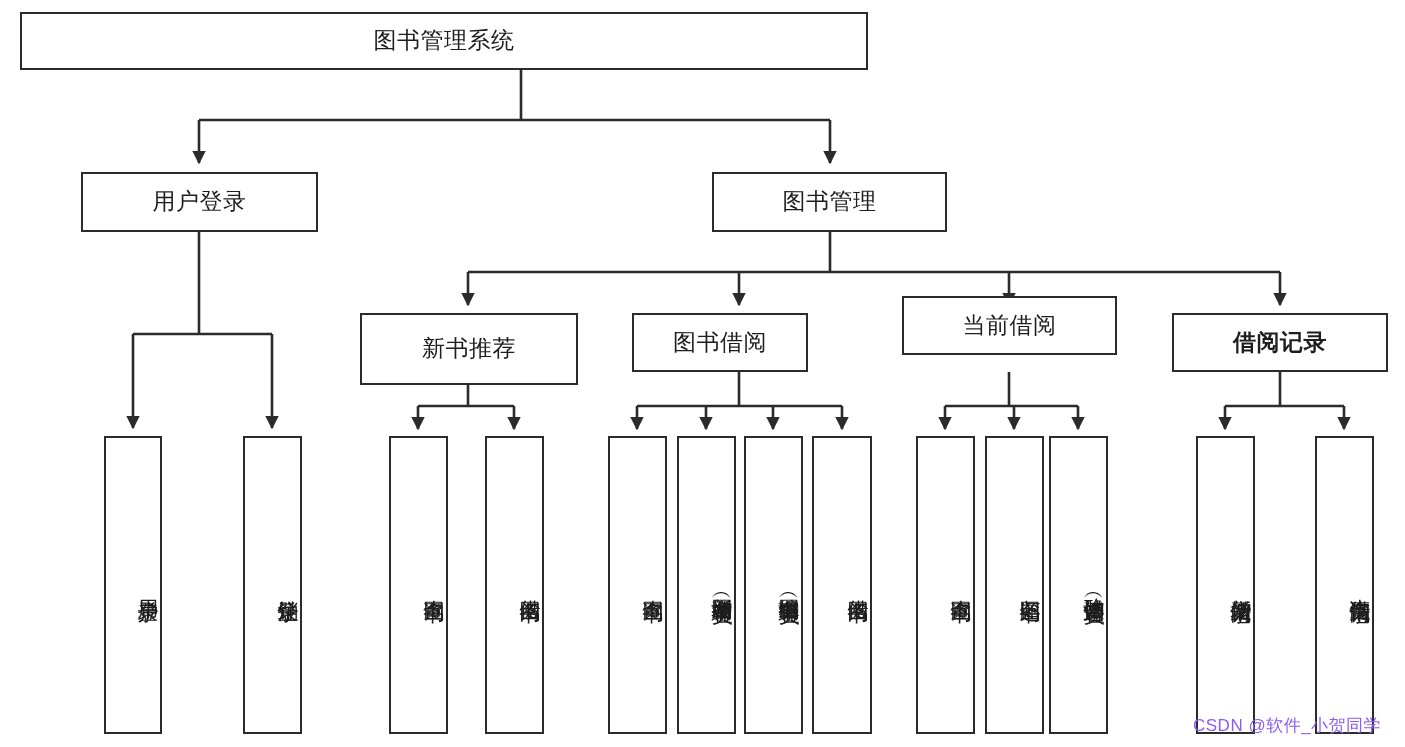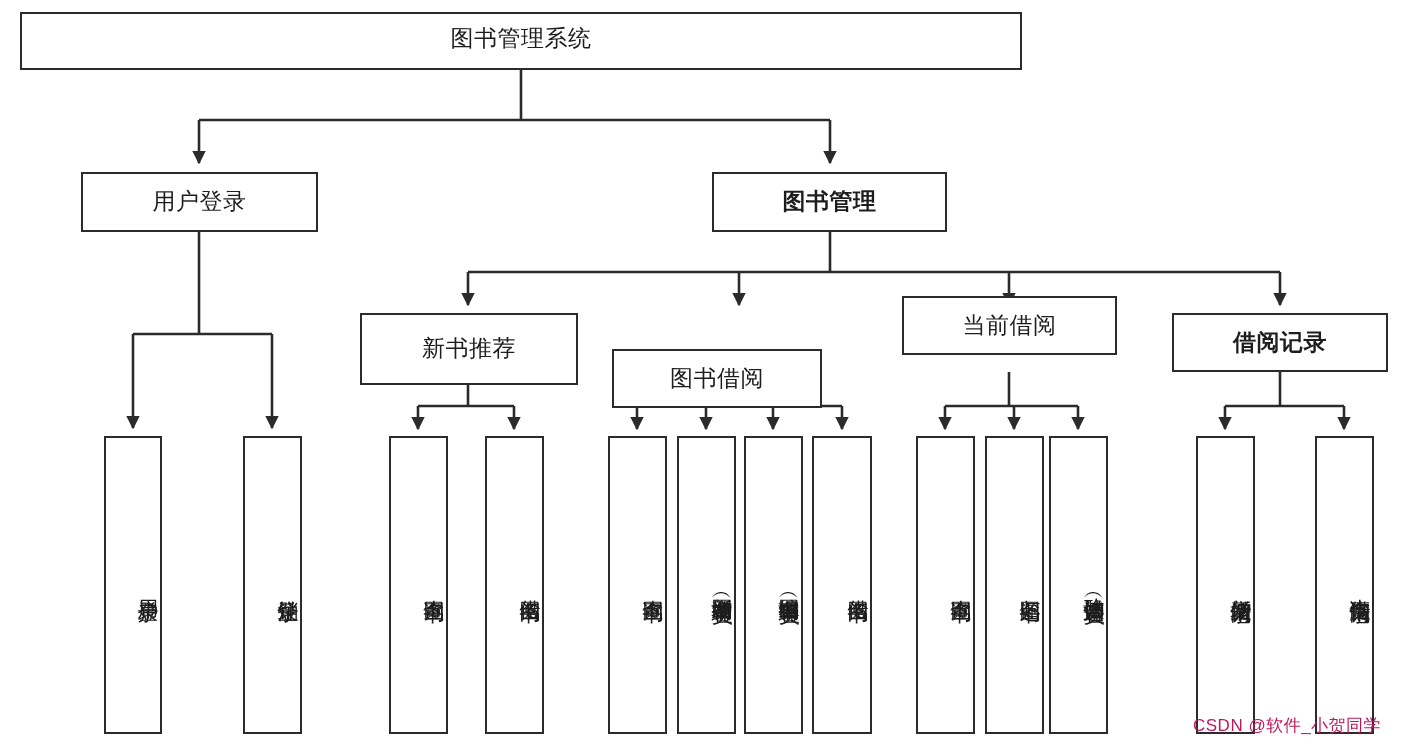--- a/index.html
+++ b/index.html
@@ -55,21 +55,21 @@
     letter-spacing: 1px;
   }
   .node.leaf > span {
     writing-mode: vertical-rl;
     text-orientation: upright;
     display: block;
   }
   .watermark {
     position: absolute;
     font-size: 17px;
-    color: #be185d;
+    color: #8b5cf6;
     letter-spacing: 0.5px;
     white-space: nowrap;
     user-select: none;
   }
 </style>
 </head>
 <body>
 
 <div id="canvas">
 
@@ -116,37 +116,37 @@
       <path d="M 1014 406 L 1014 429" marker-end="url(#arrow)"></path>
       <path d="M 1078 406 L 1078 429" marker-end="url(#arrow)"></path>
 
       <path d="M 1280 372 L 1280 406"></path>
       <path d="M 1225 406 L 1344 406"></path>
       <path d="M 1225 406 L 1225 429" marker-end="url(#arrow)"></path>
       <path d="M 1344 406 L 1344 429" marker-end="url(#arrow)"></path>
     </g>
   </svg>
 
-  <div class="node root horiz" style="left:20px; top:12px; width:1002px; height:58px;font-family:Liberation Mono, monospace;">
+  <div class="node root horiz" style="left:20px; top:12px; width:848px; height:58px;">
     <span>图书管理系统</span>
   </div>
 
   <div class="node horiz" style="left:81px; top:172px; width:237px; height:60px;">
     <span>用户登录</span>
   </div>
 
-  <div class="node horiz" style="left:712px; top:172px; width:235px; height:60px;font-weight:bold;">
+  <div class="node horiz" style="left:712px; top:172px; width:235px; height:60px;">
     <span>图书管理</span>
   </div>
 
   <div class="node horiz" style="left:360px; top:313px; width:218px; height:72px;">
     <span>新书推荐</span>
   </div>
 
-  <div class="node horiz" style="left:612px; top:313px; width:210px; height:59px;margin-top:36px;">
+  <div class="node horiz" style="left:632px; top:313px; width:176px; height:59px;">
     <span>图书借阅</span>
   </div>
 
   <div class="node horiz" style="left:902px; top:296px; width:215px; height:59px;">
     <span>当前借阅</span>
   </div>
 
   <div class="node horiz" style="left:1172px; top:313px; width:216px; height:59px;font-weight:bold;">
     <span>借阅记录</span>
   </div>

